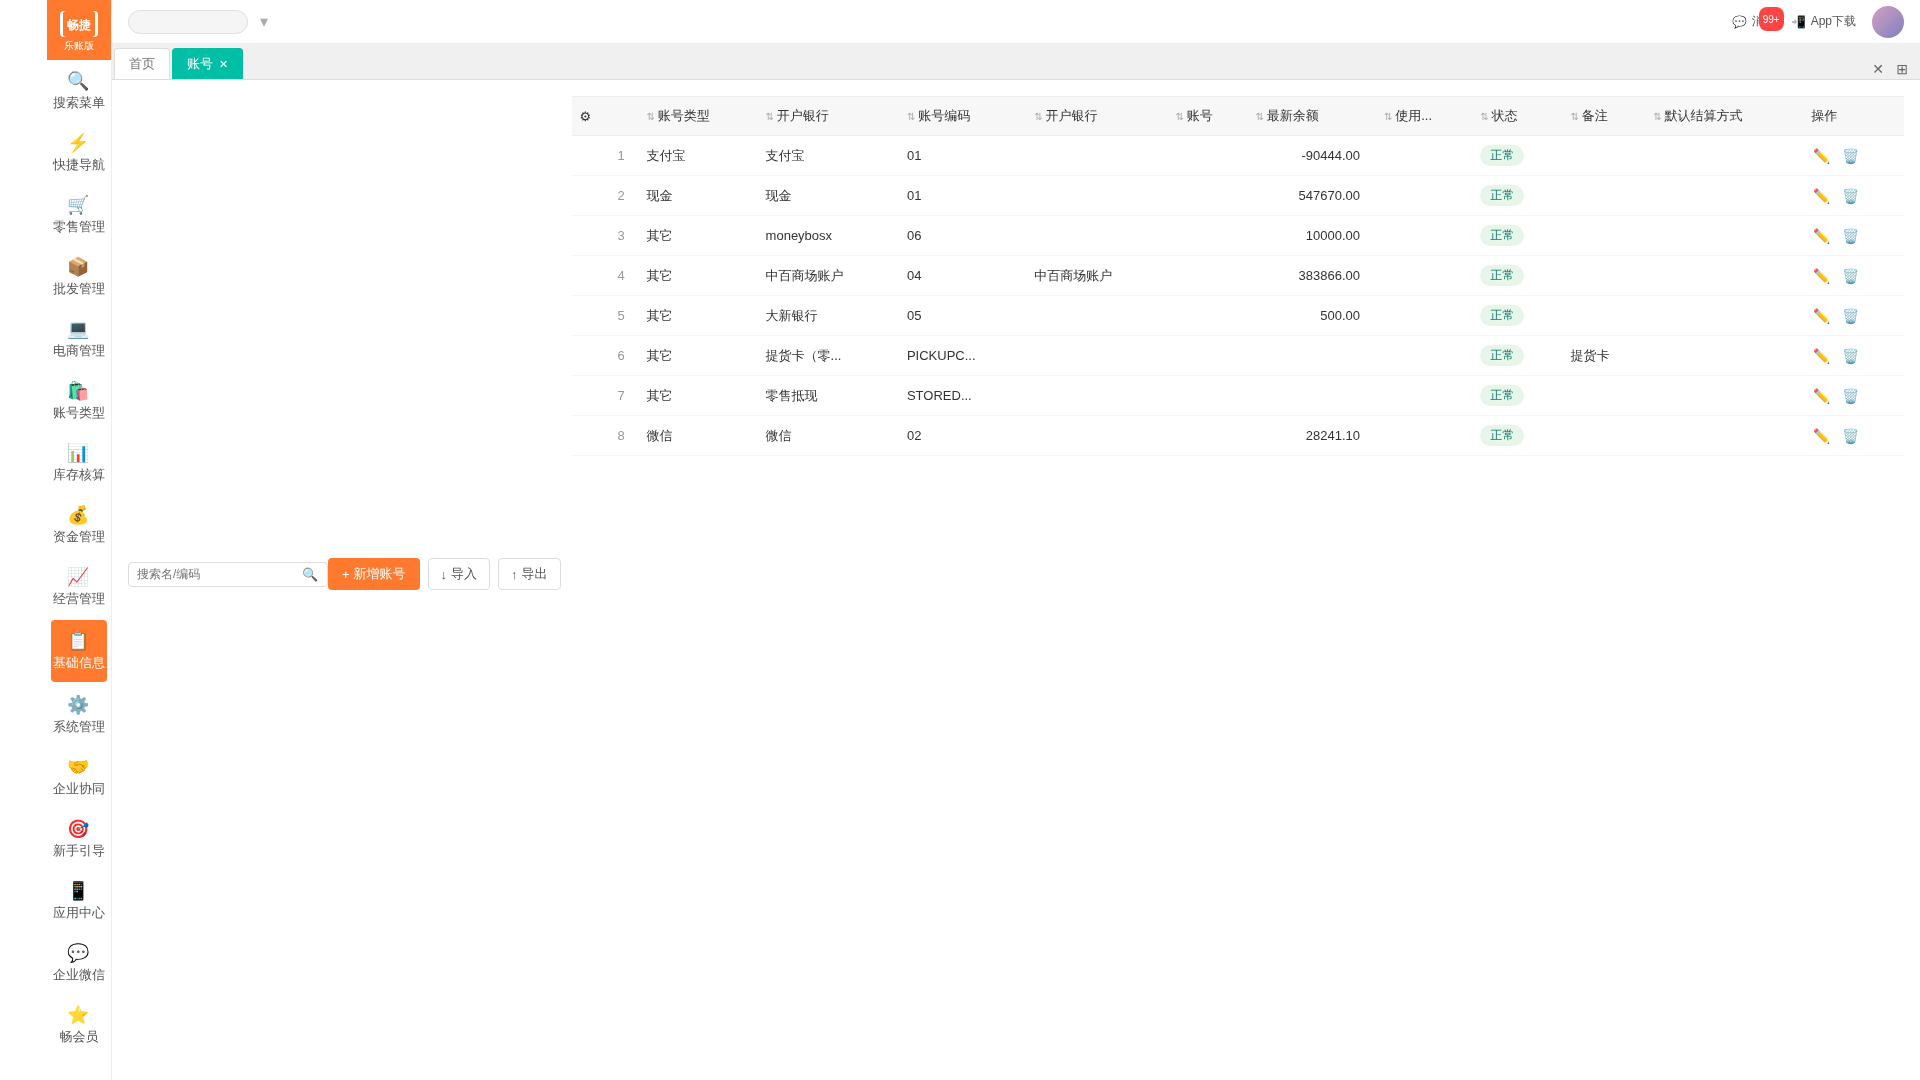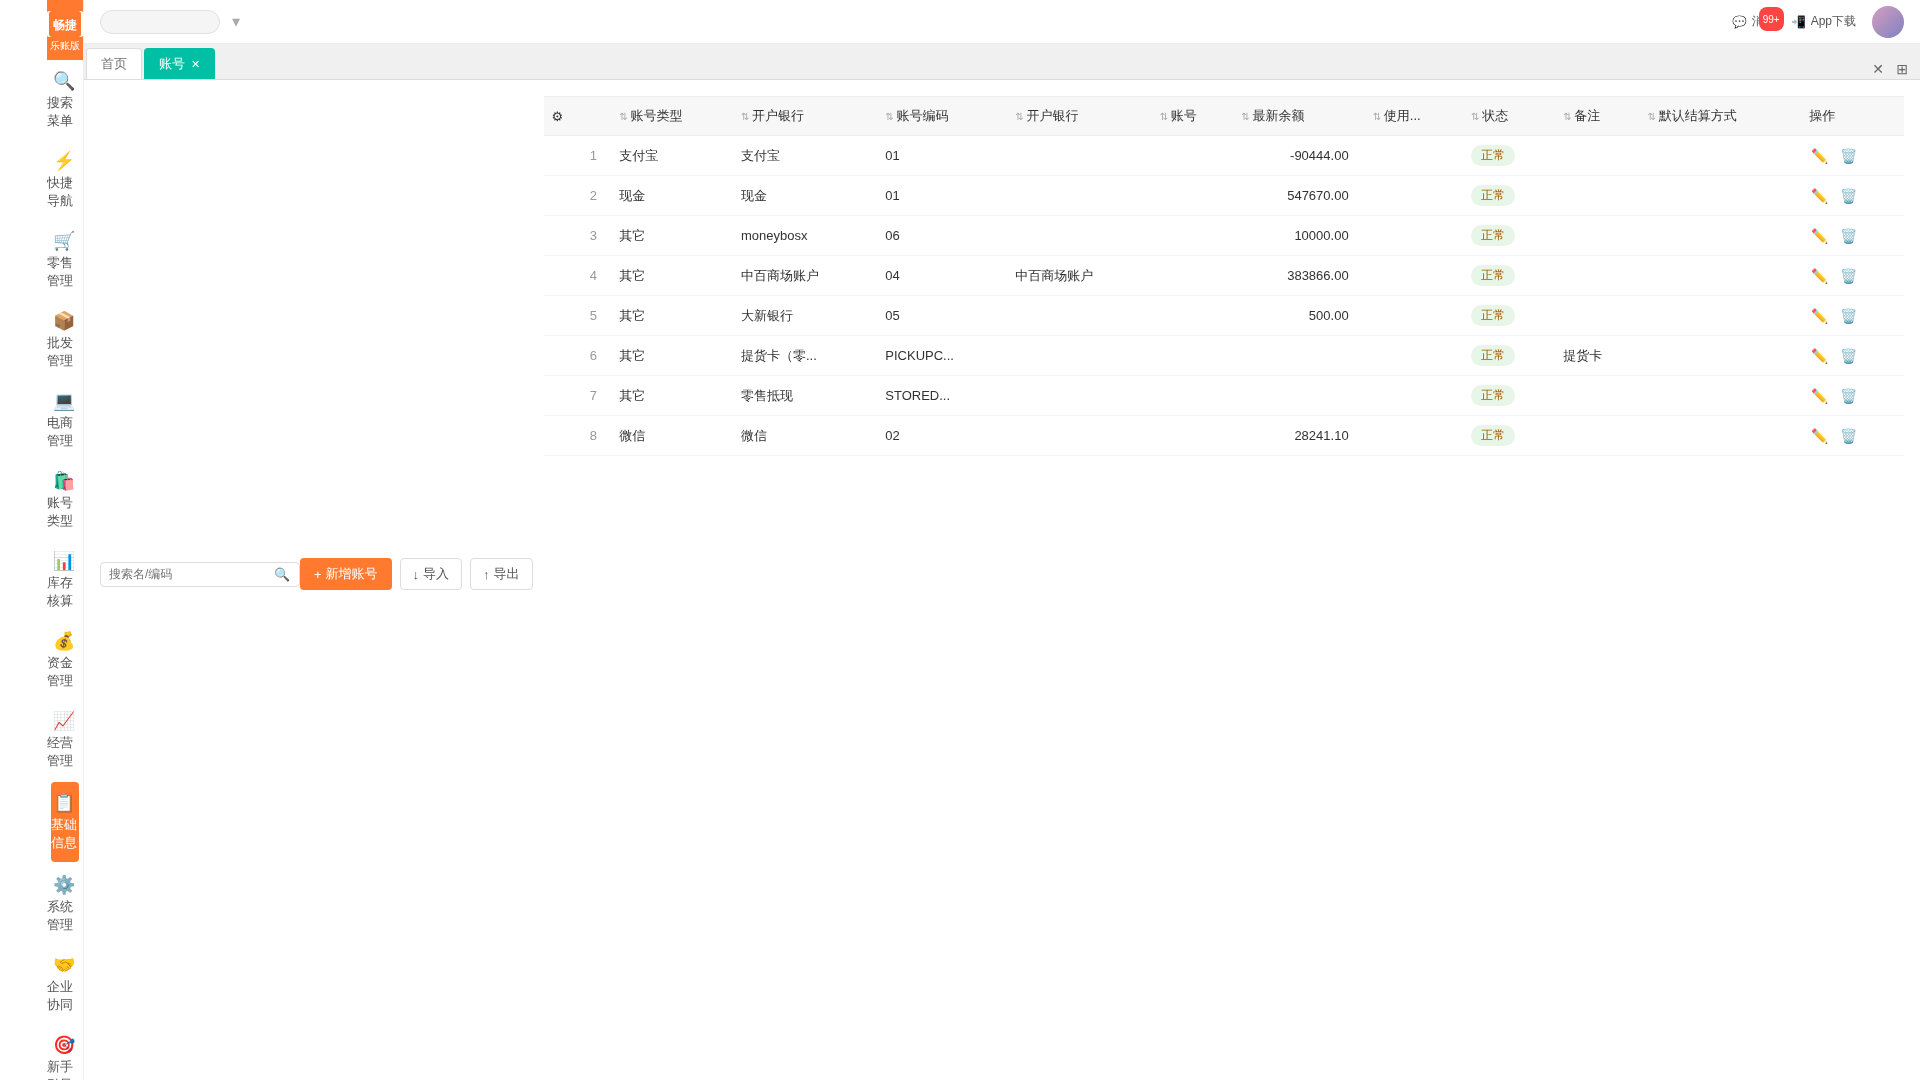--- a/index.html
+++ b/index.html
@@ -1,20 +1,20 @@
 <!DOCTYPE html>
 <html><head>
   <meta charset="utf-8">
   <style>
     * { box-sizing: border-box; margin: 0; padding: 0; }
     body { font-family: "Microsoft YaHei", "PingFang SC", sans-serif; font-size: 13px; background: #f5f5f5; display: flex; height: 1080px; width: 1920px; overflow: hidden; }
 
     
     .sidebar {
-      width: 84px;
+      width: 112px;
       background: #fff;
       display: flex;
       flex-direction: column;
       align-items: flex-start;
       border-right: 1px solid #eee;
       flex-shrink: 0;
       padding-left: 47px;
     }
     .sidebar-logo {
       width: 100%;
@@ -250,21 +250,21 @@
     thead th.settings-col { width: 32px; }
     tbody tr { border-bottom: 1px solid #f5f5f5; }
     tbody td { padding: 9px 8px; color: #333; white-space: nowrap; }
     tbody td.num-col { color: #999; text-align: center; }
     .status-badge {
       display: inline-block;
       padding: 2px 10px;
       border-radius: 12px;
       font-size: 12px;
       background: #e8f5e9;
-      color: #a16207;
+      color: #0f766e;
     }
     .action-btns { display: flex; gap: 8px; }
     .action-btn {
       background: none;
       border: none;
       cursor: pointer;
       color: #888;
       font-size: 14px;
       padding: 2px;
     }

